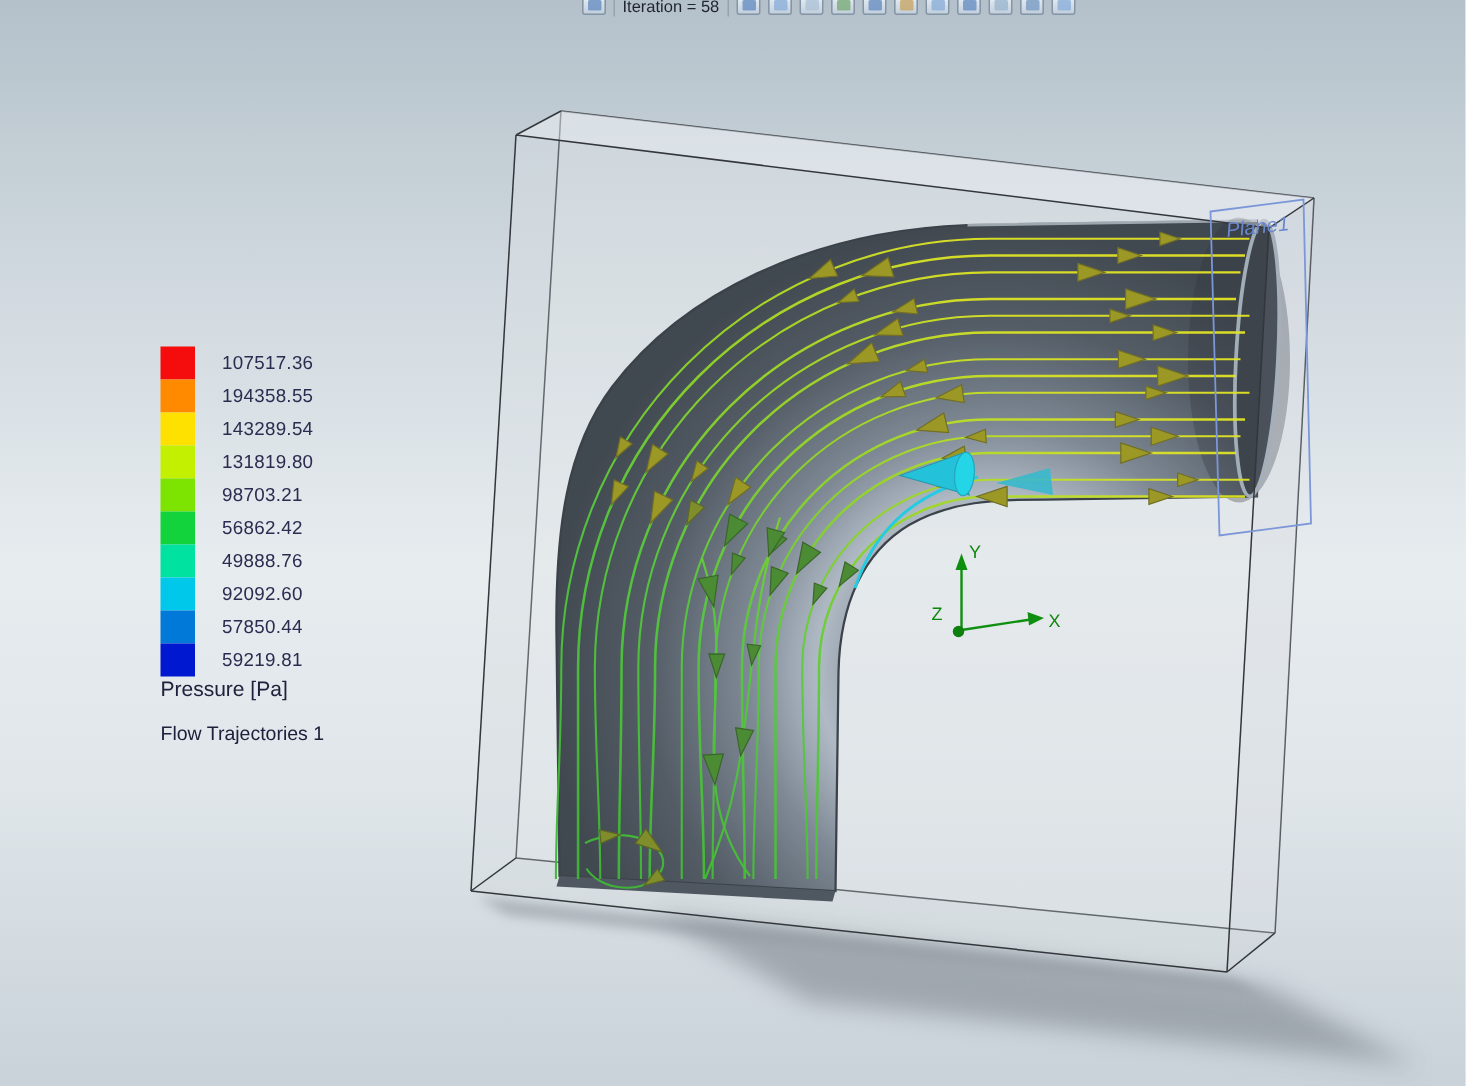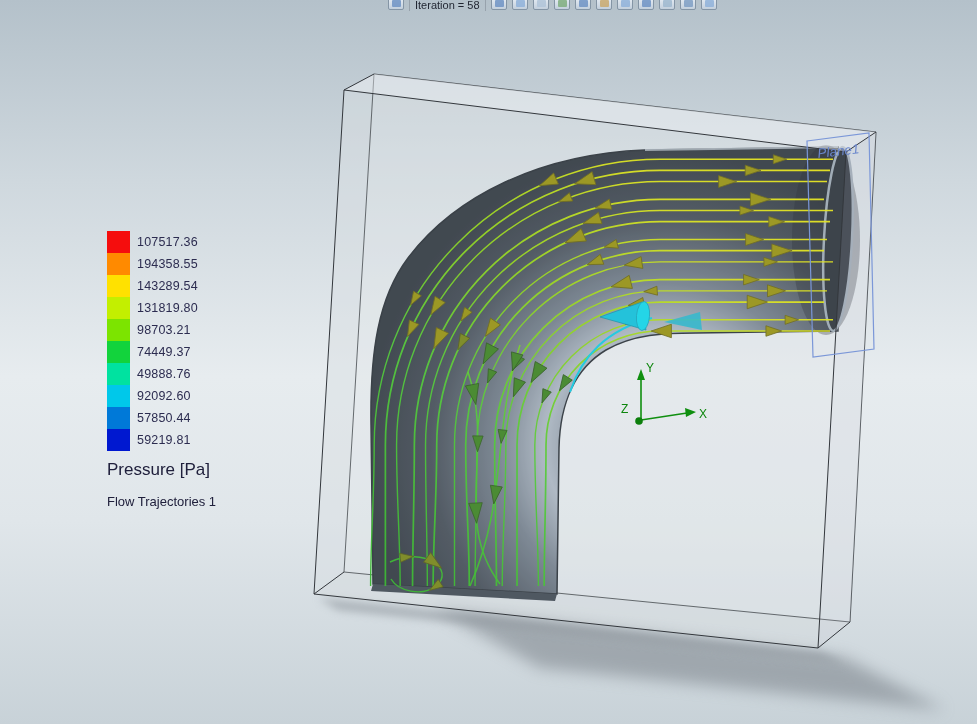--- a/index.html
+++ b/index.html
@@ -12,22 +12,22 @@
   .tb-sep{width:1px;height:14px;background:#97a2ac;margin-top:3px}
   .it-text{font-size:11px;color:#1f2430;padding-top:5px;white-space:nowrap}
   .tb-icon{width:16px;height:16px;border:1px solid #8495a5;border-radius:2px;
     background:linear-gradient(#f0f5fa,#c2cfdc);position:relative;flex:0 0 auto}
   .tb-icon::after{content:"";position:absolute;left:3px;bottom:2px;width:9px;height:7px;
     background:var(--ic,#7f9fc4);opacity:.85;border-radius:1px}
   
   .legend{position:absolute;left:107px;top:231px;z-index:5}
   .legend-row{display:flex;align-items:center;height:22px}
   .legend-swatch{width:23px;height:22px;flex:0 0 auto}
-  .legend-value{margin-left:7px;font-size:12.5px;color:#2c2c50;letter-spacing:.2px;white-space:nowrap}
-  .legend-title{margin-top:9px;font-size:17px;color:#20203c;white-space:nowrap}
+  .legend-value{margin-left:18px;font-size:12.5px;color:#2c2c50;letter-spacing:.2px;white-space:nowrap}
+  .legend-title{font-size:14px;color:#20203c;white-space:nowrap}
   .legend-subtitle{margin-top:14px;font-size:13px;color:#20203c;white-space:nowrap}
   
   .traj{fill:none;stroke:url(#flowGrad);opacity:.95}
   .boxedge{stroke:#33373c;stroke-width:1;fill:none}
   .triad-line{stroke:#0f8f0f;stroke-width:1.6}
   .triad-label{font-size:12px;fill:#0d860d}
   .plane-label{font-size:13.5px;font-style:italic;fill:#6b87cc}
 </style>
 </head>
 <body>
@@ -337,21 +337,21 @@
         <div class="legend-row">
           <div class="legend-swatch" style="background: rgb(195, 239, 0);"></div>
           <span class="legend-value">131819.80</span>
         </div>
         <div class="legend-row">
           <div class="legend-swatch" style="background: rgb(124, 228, 0);"></div>
           <span class="legend-value">98703.21</span>
         </div>
         <div class="legend-row">
           <div class="legend-swatch" style="background: rgb(18, 211, 60);"></div>
-          <span class="legend-value">74449.37</span>
+          <span class="legend-value">56862.42</span>
         </div>
         <div class="legend-row">
           <div class="legend-swatch" style="background: rgb(0, 226, 160);"></div>
           <span class="legend-value">49888.76</span>
         </div>
         <div class="legend-row">
           <div class="legend-swatch" style="background: rgb(0, 200, 234);"></div>
           <span class="legend-value">92092.60</span>
         </div>
         <div class="legend-row">

